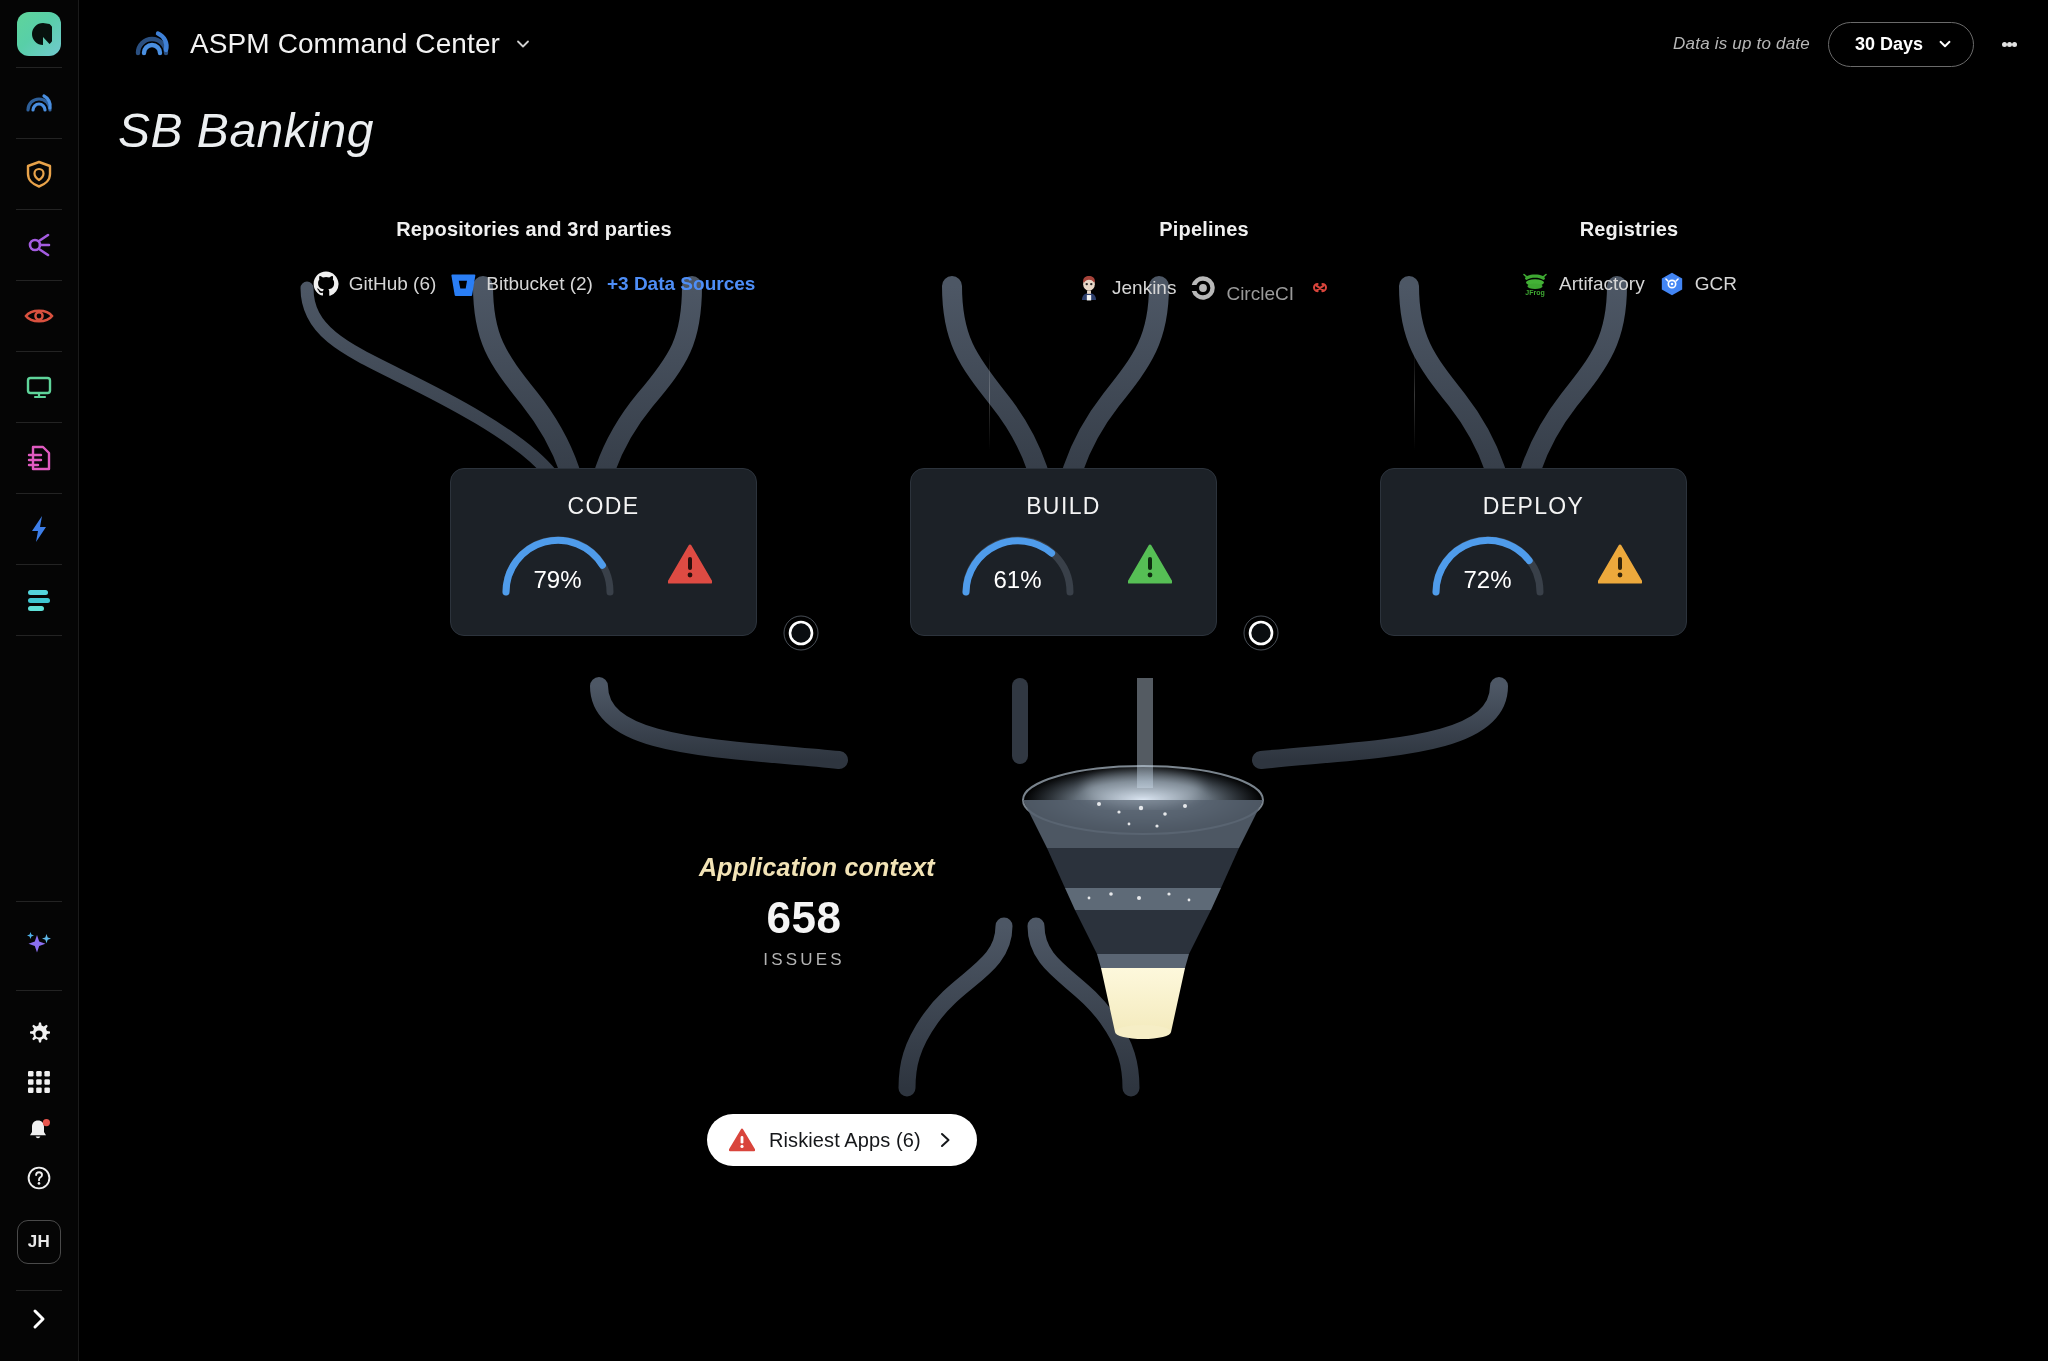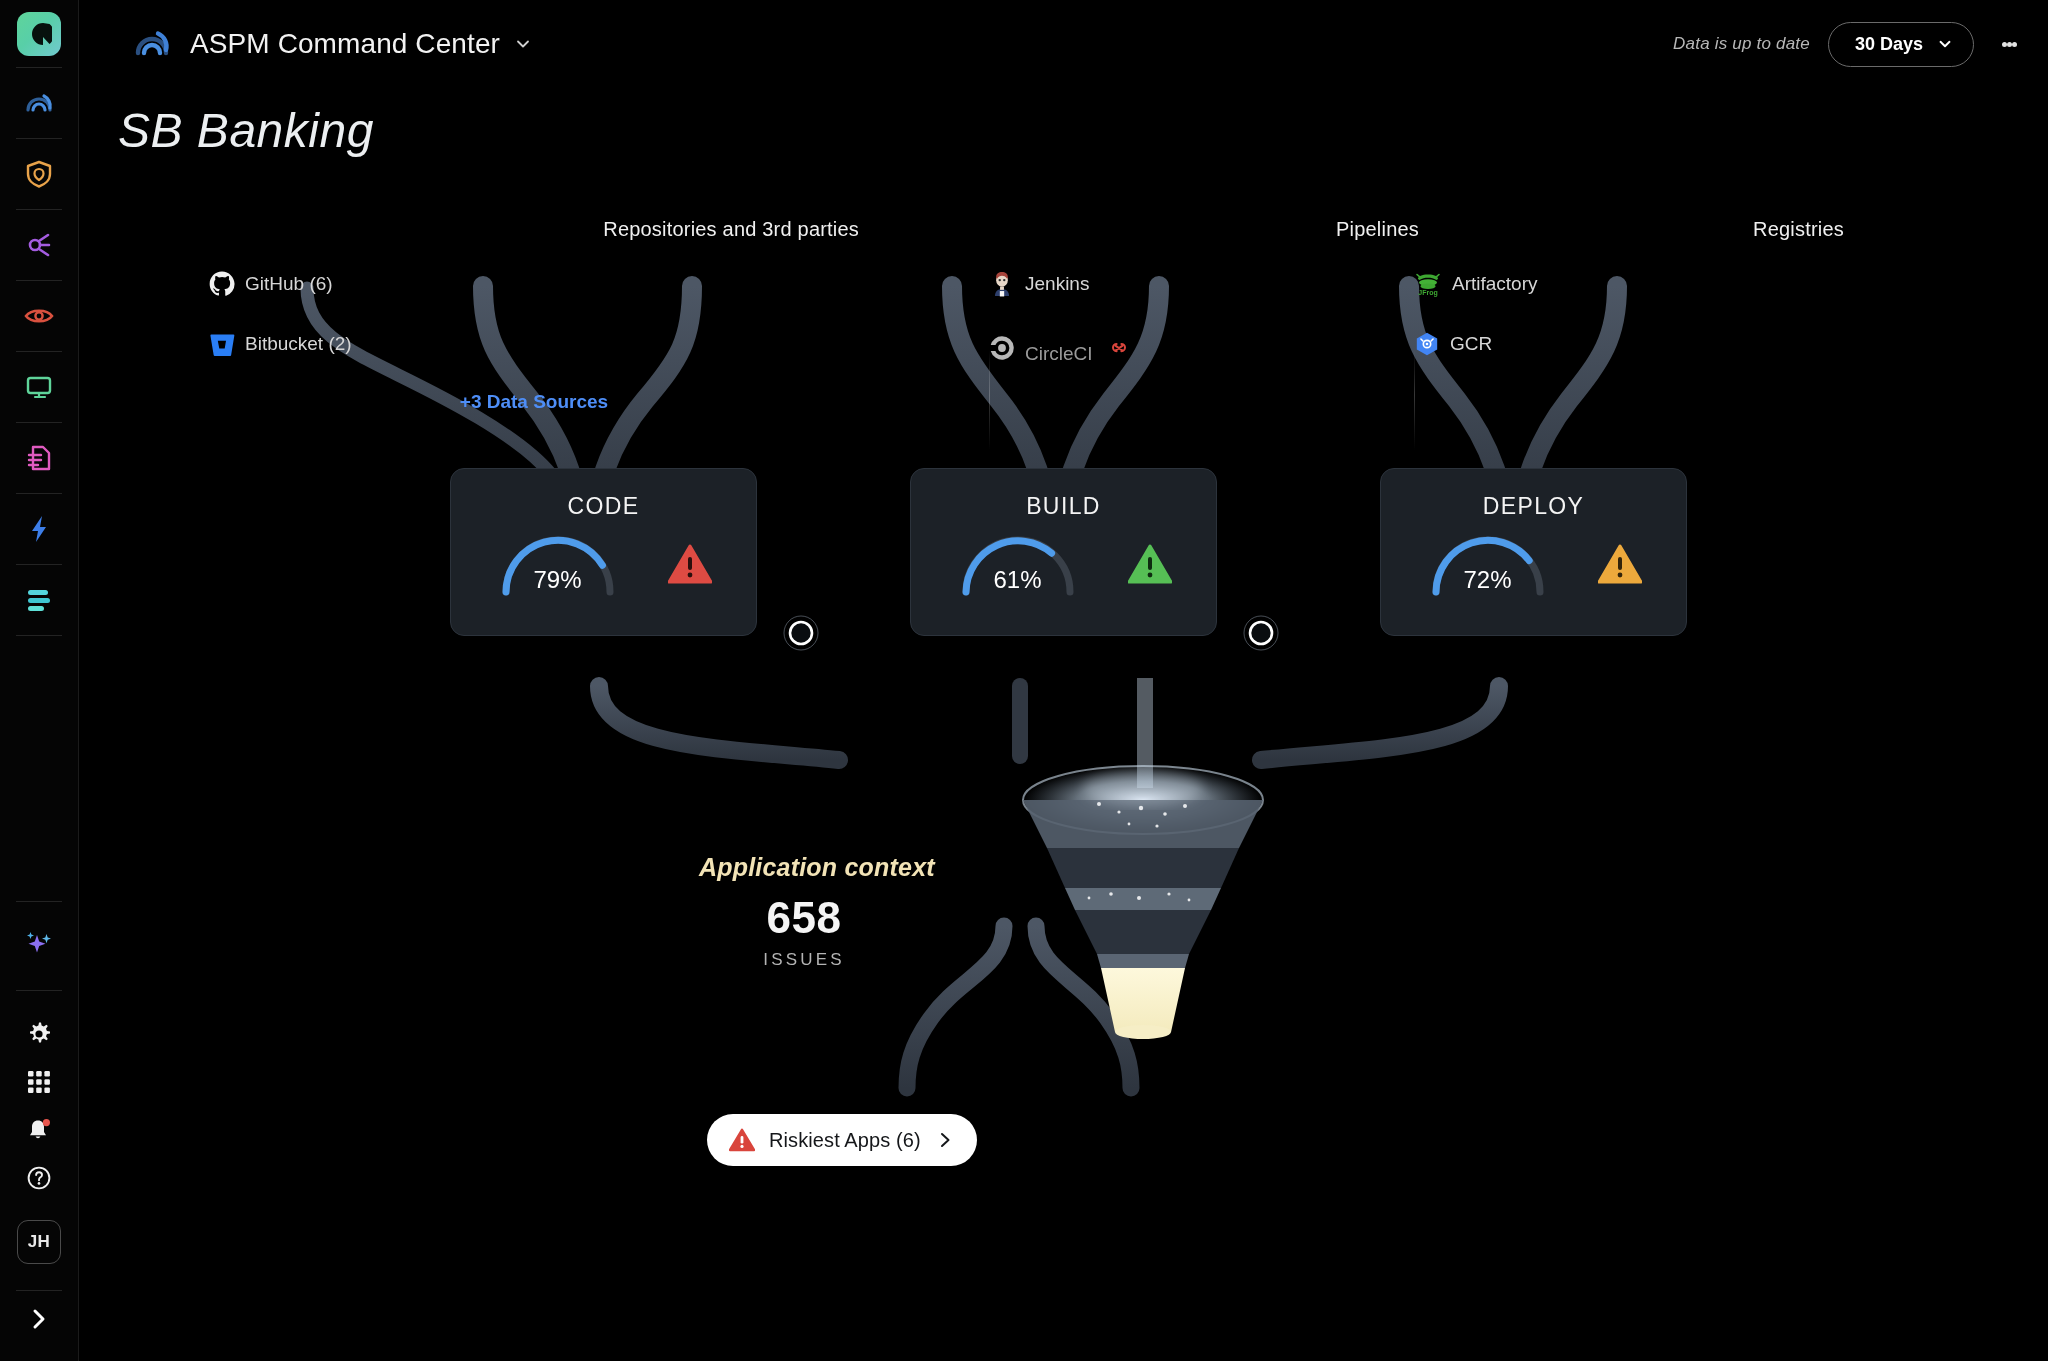--- a/index.html
+++ b/index.html
@@ -74,25 +74,24 @@
   }
 
   
   .canvas { position: absolute; left: 79px; top: 88px; right: 0; bottom: 0; }
   .canvas svg.pipes { position: absolute; left: 0; top: 0; width: 1969px; height: 1273px; }
 
   
   .srcrow { position: absolute; top: 130px; left: 0; width: 1969px; height: 120px; }
   .srccol { position: absolute; text-align: center; }
   .srccol h3 {
-    font-size: 20px; font-weight: 400; color: #f0f0f0; margin-bottom: 30px;
+    font-size: 20px; font-weight: 700; color: #f0f0f0; margin-bottom: 30px;
     letter-spacing: .2px;
-    text-align: right;
-  }
-  .srcitems { display: flex; justify-content: center; gap: 34px; flex-direction: column; }
+  }
+  .srcitems { display: flex; align-items: center; justify-content: center; gap: 14px; }
   .srcitem { display: flex; align-items: center; gap: 10px; }
   .srcitem .lbl { font-size: 19px; color: #d6d6d6; }
   .srcitem .lbl.dim { color: #9a9a9a; margin-top: 12px; }
   .srclink { font-size: 19px; color: #4e8ef7; font-weight: 700; cursor: pointer; }
   .vdiv {
     position: absolute; top: 132px; width: 1px; height: 100px;
     background: linear-gradient(180deg, rgba(255,255,255,0) 0%, rgba(255,255,255,.22) 45%, rgba(255,255,255,0) 100%);
   }
 
   

